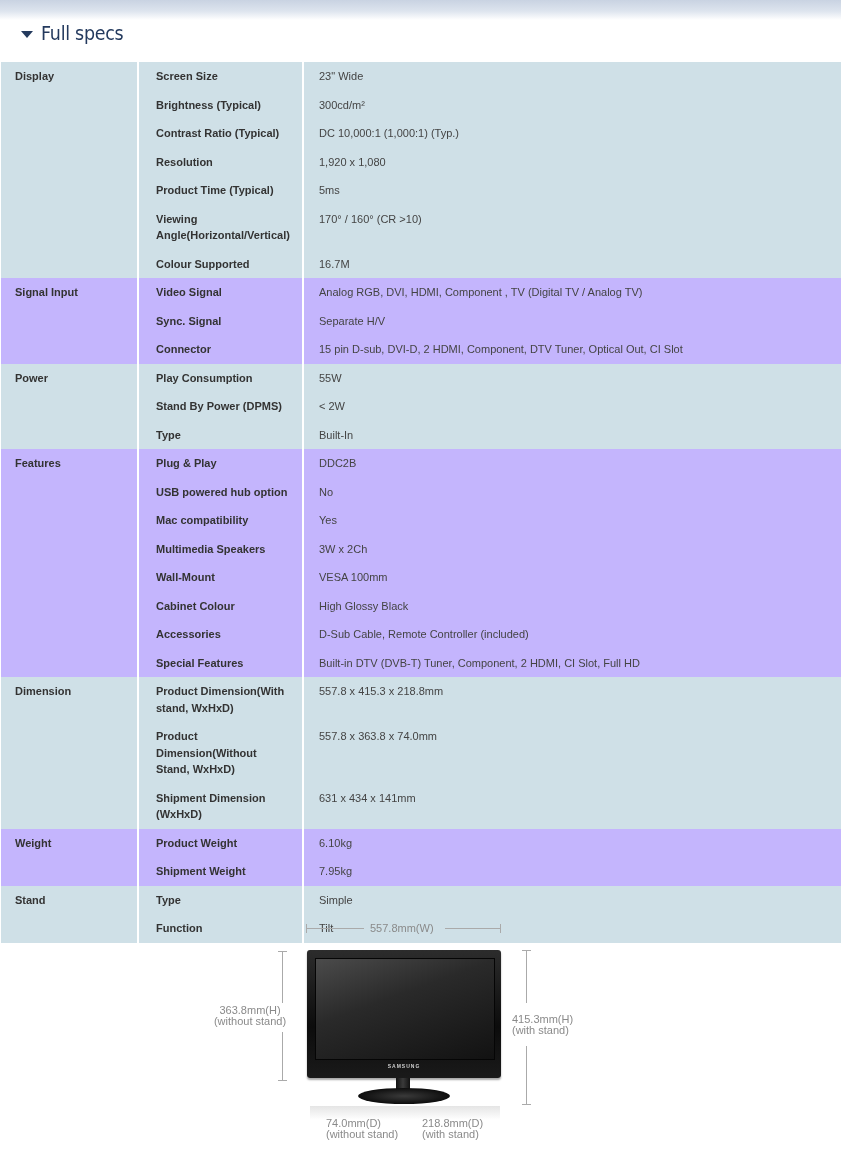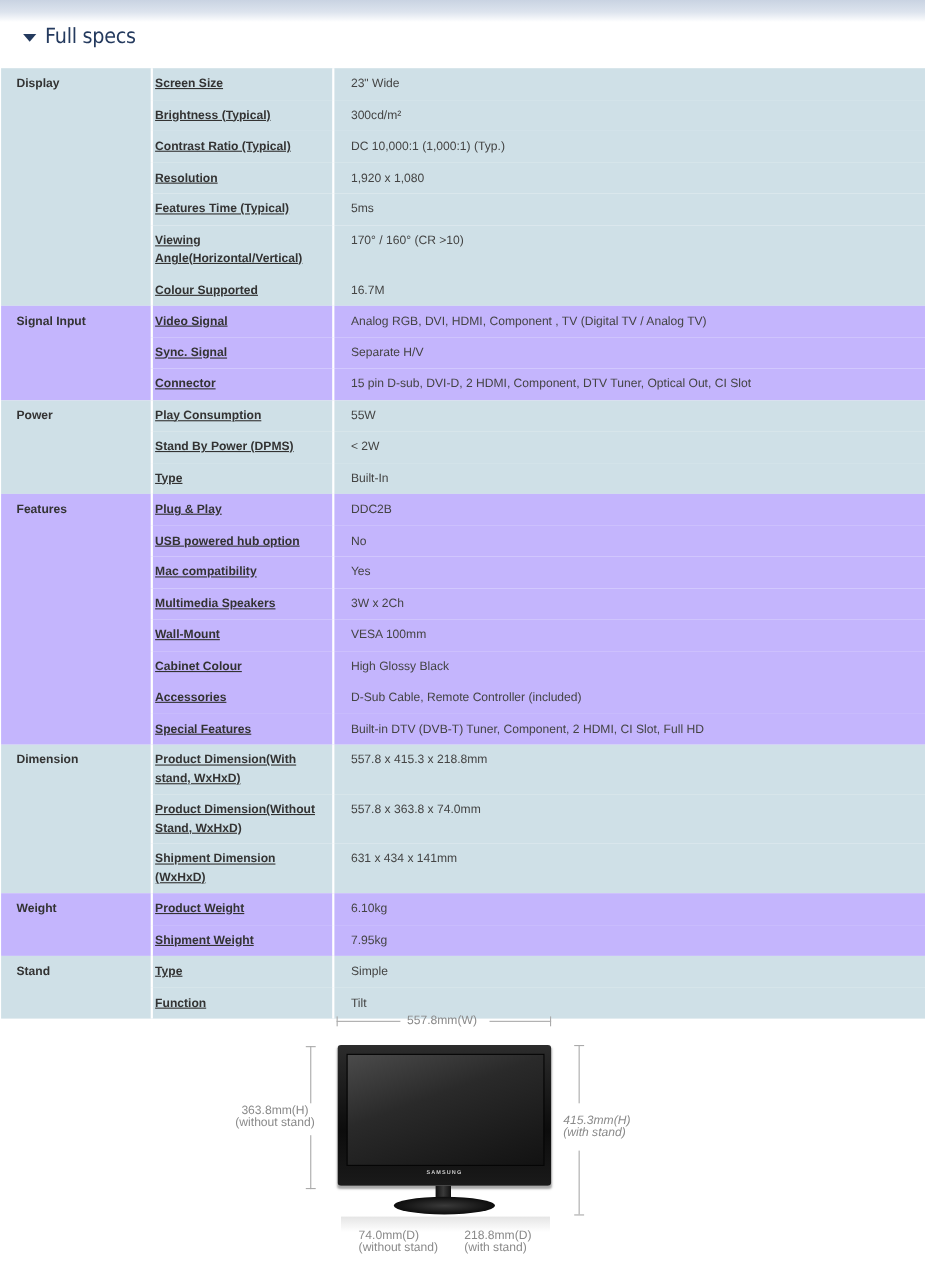--- a/index.html
+++ b/index.html
@@ -30,21 +30,21 @@
       border-collapse: collapse; table-layout: fixed;
       font-size: 11px;
     }
     table.specs td { vertical-align: top; padding: 0; }
     .grp.dark td { background: #cfe0e7; margin-top: 16px; }
     .grp.light td { background: #c4b5fd; }
     td.cat { width: 136px; border-right: 2px solid #ffffff; font-weight: bold; color: #333; }
     td.lab { width: 163px; border-right: 2px solid #ffffff; font-weight: bold; color: #333; }
     td.val { color: #444; }
     .cell { padding: 6px 14px 6px 14px; line-height: 16.5px; }
-    td.lab .cell { padding-left: 2px; padding-right: 10px; text-decoration: underline; }
+    td.lab .cell { padding-left: 17px; padding-right: 10px; }
     td.val .cell { padding-left: 15px; }
     .row-first .cell { padding-top: 6px; }
     .diagram {
       position: absolute; left: 200px; top: 910px; width: 400px; height: 240px;
     }
     .dlabel { position: absolute; font-size: 11px; color: #8a8a8a; text-align: left; line-height: 11px; }
     .hline { position: absolute; height: 1px; background: #aaaaaa; }
     .vline { position: absolute; width: 1px; background: #aaaaaa; }
     .tick-v { position: absolute; width: 1px; height: 9px; background: #aaaaaa; }
     .tick-h { position: absolute; height: 1px; width: 9px; background: #aaaaaa; }
@@ -118,21 +118,21 @@
       <tr class="grp dark">
         <td class="lab">
           <div class="cell">Resolution</div>
         </td>
         <td class="val">
           <div class="cell">1,920 x 1,080</div>
         </td>
       </tr>
       <tr class="grp dark">
         <td class="lab">
-          <div class="cell">Features Time (Typical)</div>
+          <div class="cell">Product Time (Typical)</div>
         </td>
         <td class="val">
           <div class="cell">5ms</div>
         </td>
       </tr>
       <tr class="grp dark">
         <td class="lab">
           <div class="cell">Viewing Angle(Horizontal/Vertical)</div>
         </td>
         <td class="val">
@@ -348,21 +348,21 @@
   <div class="vline" style="left:82px; top:41px; height:52px;"></div>
   <div class="dlabel" style="left:10px; top:95px; width:80px; text-align:center;">
     <div>363.8mm(H)</div>
     <div>(without stand)</div>
   </div>
   <div class="vline" style="left:82px; top:122px; height:49px;"></div>
   <div class="tick-h" style="left:78px; top:170px;"></div>
 
   <div class="tick-h" style="left:322px; top:40px;"></div>
   <div class="vline" style="left:326px; top:40px; height:53px;"></div>
-  <div class="dlabel" style="left:312px; top:104px; width:70px; text-align:left;font-style:italic;">
+  <div class="dlabel" style="left:312px; top:104px; width:70px; text-align:left;">
     <div>415.3mm(H)</div>
     <div>(with stand)</div>
   </div>
   <div class="vline" style="left:326px; top:136px; height:58px;"></div>
   <div class="tick-h" style="left:322px; top:194px;"></div>
 
   <div class="monitor-bezel">
     <div class="monitor-screen"></div>
     <div class="monitor-brand">SAMSUNG</div>
   </div>

